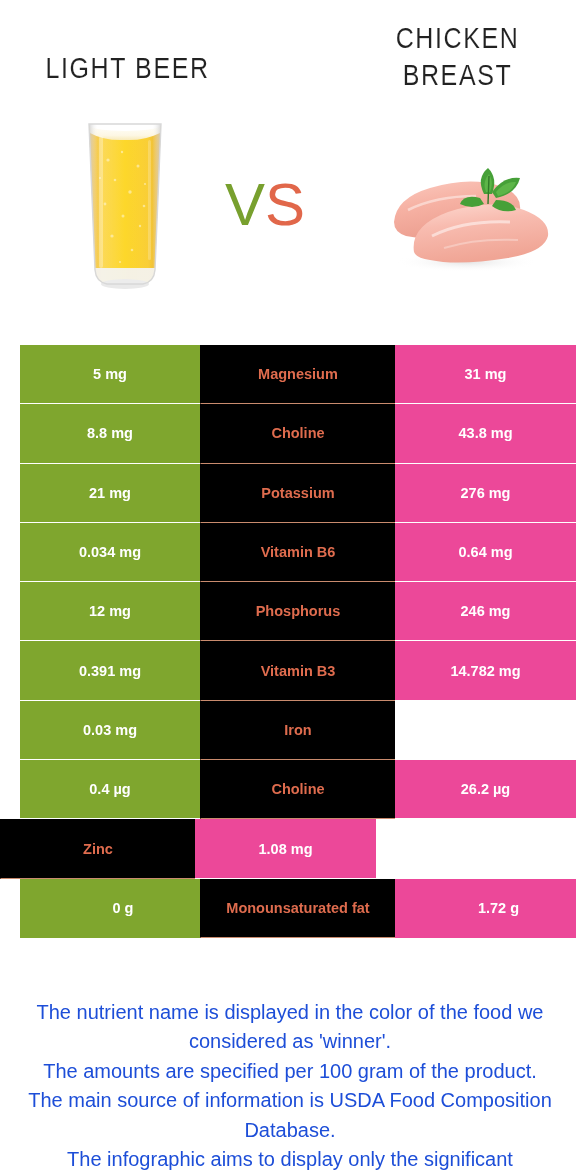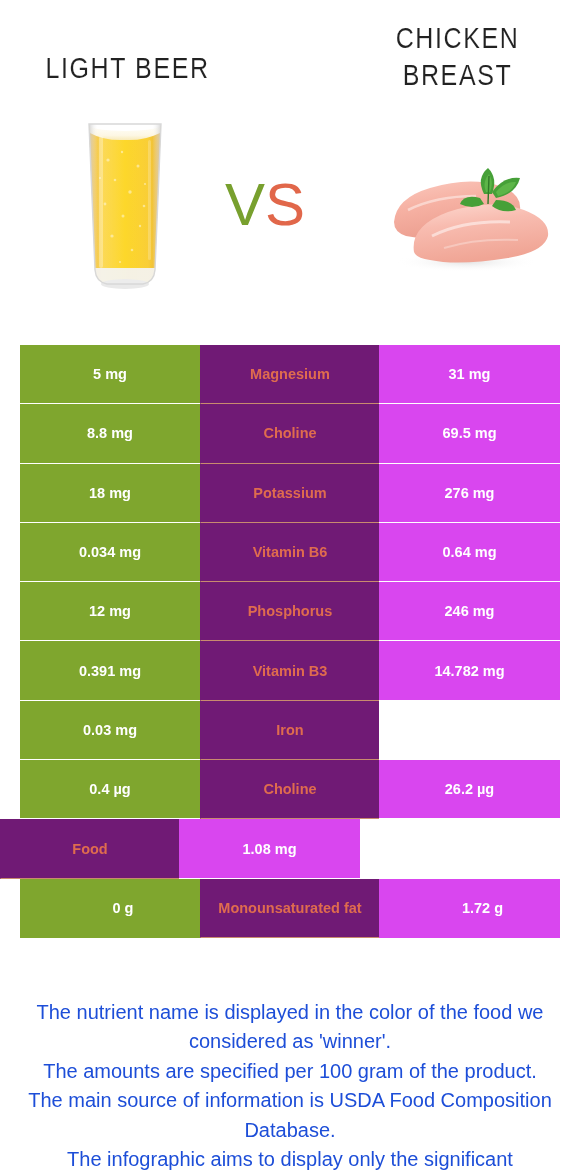--- a/index.html
+++ b/index.html
@@ -89,29 +89,29 @@
     box-sizing: border-box;
   }
   .cell-left {
     width: 180px;
     margin-left: 20px;
     background: #7fa62e;
     color: #ffffff;
     border-bottom: 1.6px solid #ffffff;
   }
   .cell-mid {
-    width: 179px;
-    background: #701a75;
+    width: 195px;
+    background: #000000;
     color: #df6c4e;
     border-bottom: 1px solid #c98b6e;
     border-left: 1px solid transparent;
   }
   .cell-right {
     width: 181px;
-    background: #d946ef;
+    background: #ec4899;
     color: #ffffff;
     border-bottom: 1.6px solid #ffffff;
   }
   .row:first-child .cell-mid { border-top: none; }
   .row:last-child .cell-left,
   .row:last-child .cell-right { border-bottom: none; padding-left: 26px; }
 
   
   .footer {
     position: absolute;
@@ -241,25 +241,25 @@
 
   <div class="row">
     <div class="cell cell-left">5 mg</div>
     <div class="cell cell-mid">Magnesium</div>
     <div class="cell cell-right">31 mg</div>
   </div>
 
   <div class="row">
     <div class="cell cell-left">8.8 mg</div>
     <div class="cell cell-mid">Choline</div>
-    <div class="cell cell-right">69.5 mg</div>
-  </div>
-
-  <div class="row">
-    <div class="cell cell-left">18 mg</div>
+    <div class="cell cell-right">43.8 mg</div>
+  </div>
+
+  <div class="row">
+    <div class="cell cell-left">21 mg</div>
     <div class="cell cell-mid">Potassium</div>
     <div class="cell cell-right">276 mg</div>
   </div>
 
   <div class="row">
     <div class="cell cell-left">0.034 mg</div>
     <div class="cell cell-mid">Vitamin B6</div>
     <div class="cell cell-right">0.64 mg</div>
   </div>
 
@@ -280,21 +280,21 @@
     <div class="cell cell-mid">Iron</div>
   </div>
 
   <div class="row">
     <div class="cell cell-left">0.4 µg</div>
     <div class="cell cell-mid">Choline</div>
     <div class="cell cell-right">26.2 µg</div>
   </div>
 
   <div class="row">
-    <div class="cell cell-mid">Food</div>
+    <div class="cell cell-mid">Zinc</div>
     <div class="cell cell-right">1.08 mg</div>
   </div>
 
   <div class="row">
     <div class="cell cell-left">0 g</div>
     <div class="cell cell-mid">Monounsaturated fat</div>
     <div class="cell cell-right">1.72 g</div>
   </div>
 
 </div>

